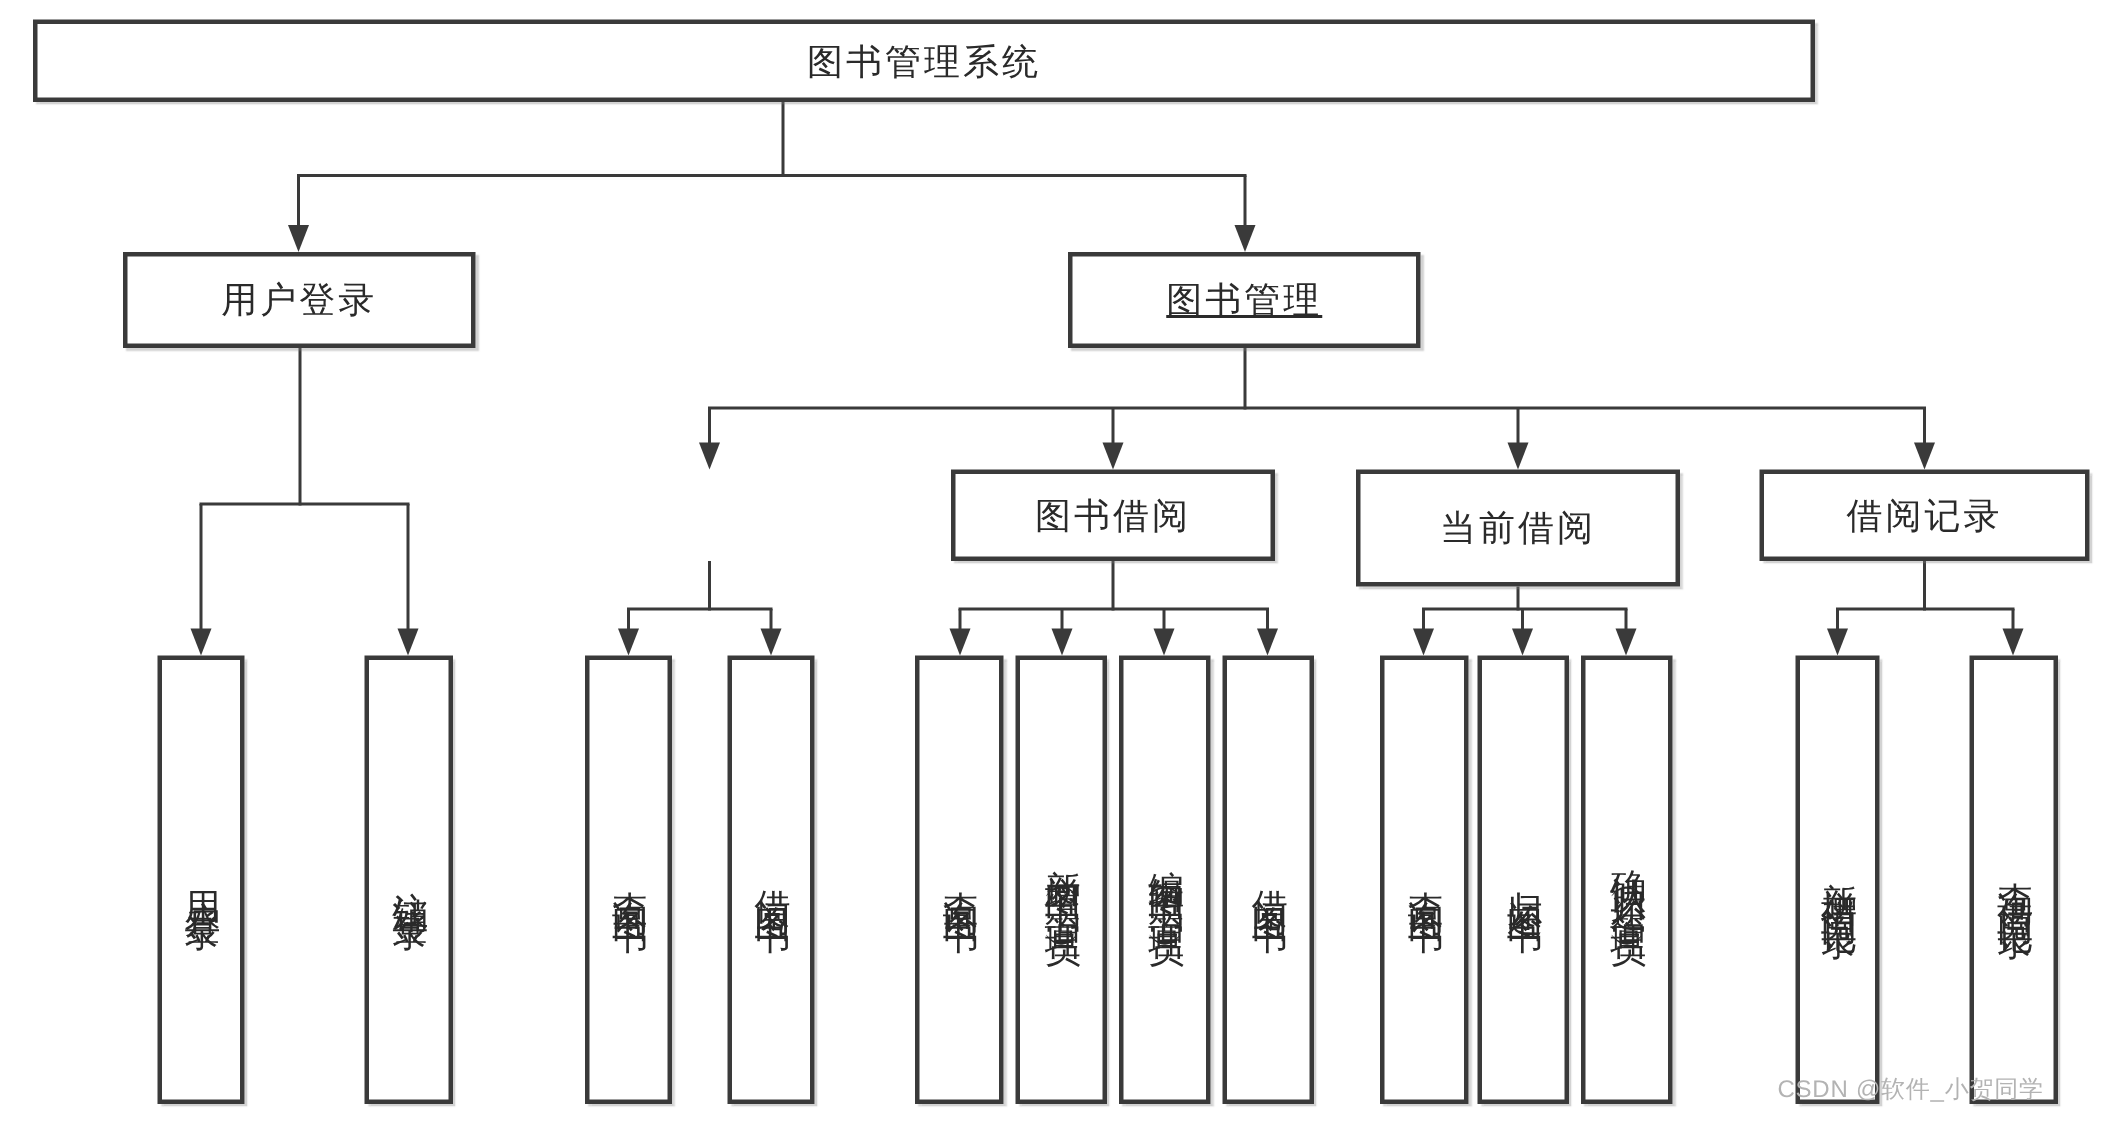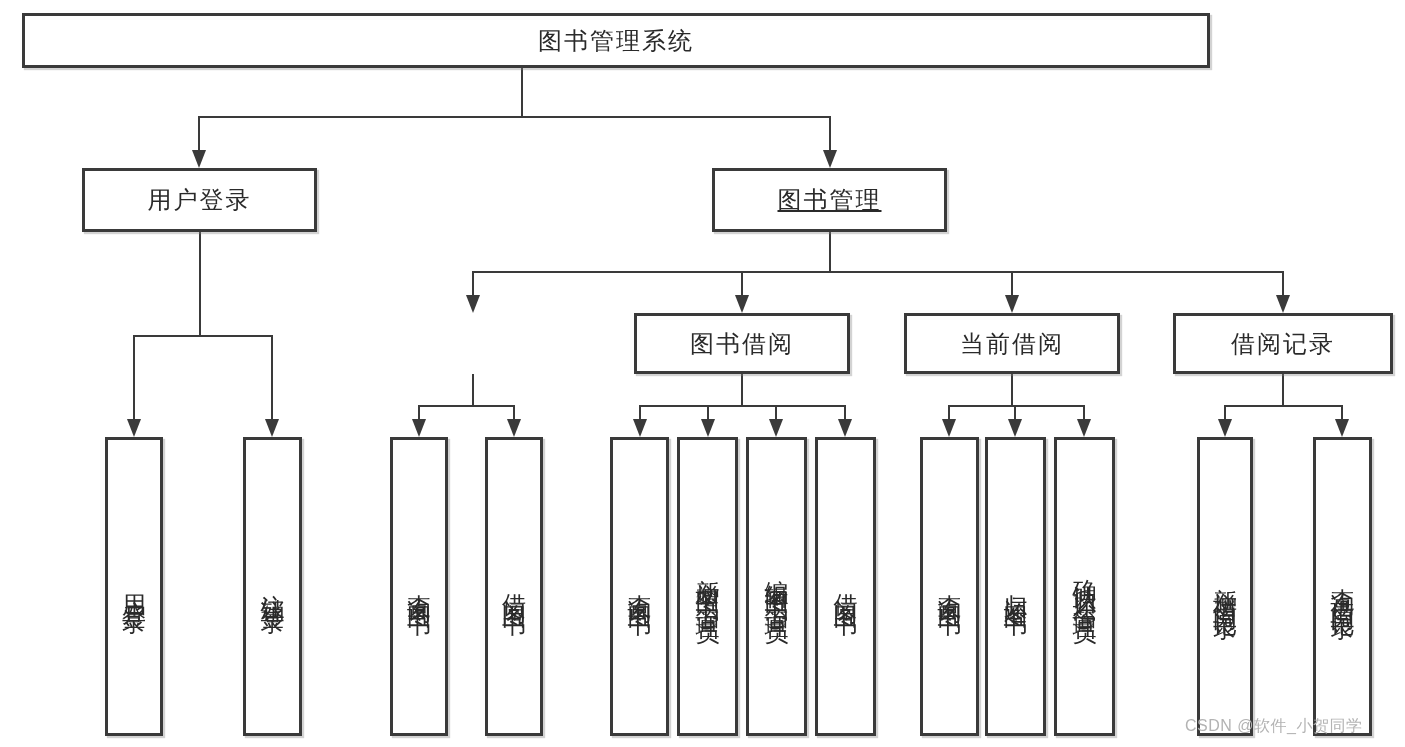--- a/index.html
+++ b/index.html
@@ -117,21 +117,21 @@
     </div>
     <div class="node h" style="left: 82px; top: 168px; width: 235px; height: 64px;">
       <span>用户登录</span>
     </div>
     <div class="node h" style="left: 712px; top: 168px; width: 235px; height: 64px; text-decoration: underline;">
       <span>图书管理</span>
     </div>
     <div class="node h" style="left: 634px; top: 313px; width: 216px; height: 61px;">
       <span>图书借阅</span>
     </div>
-    <div class="node h" style="left: 904px; top: 313px; width: 216px; height: 61px;">
+    <div class="node h" style="left: 904px; top: 313px; width: 216px; height: 78px;">
       <span>当前借阅</span>
     </div>
     <div class="node h" style="left: 1173px; top: 313px; width: 220px; height: 61px; font-family: Liberation Serif, serif;">
       <span>借阅记录</span>
     </div>
     <div class="node v" style="left: 105px; top: 437px; width: 58px; height: 299px;">
       <span>用户登录</span>
     </div>
     <div class="node v" style="left: 243px; top: 437px; width: 59px; height: 299px;">
       <span>注销登录</span>

